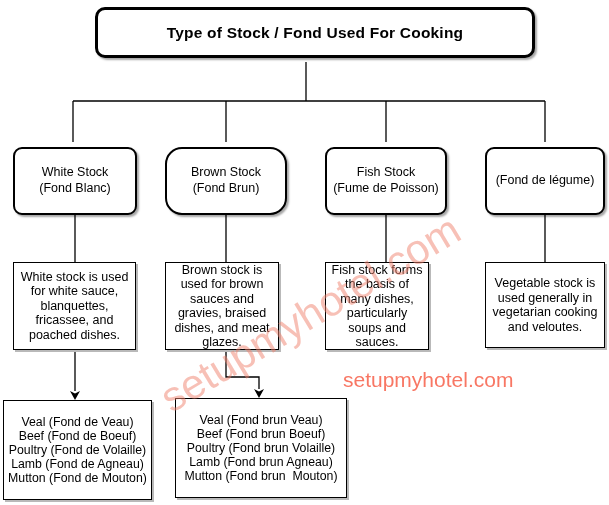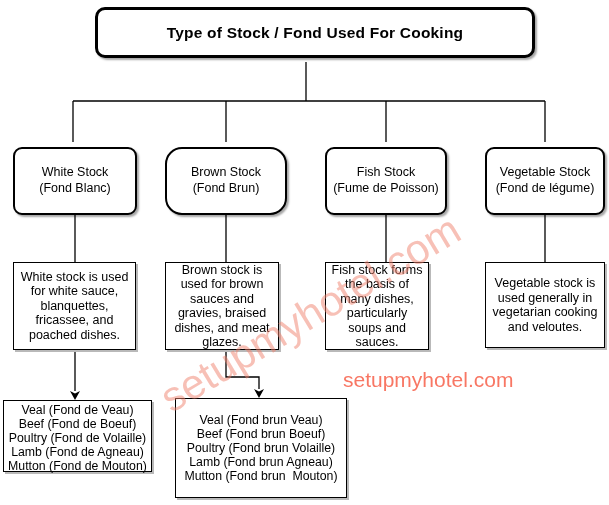--- a/index.html
+++ b/index.html
@@ -65,38 +65,37 @@
   </div>
   <div class="node rounded stock-node" style="left:165px;width:122px;border-radius:17px;">
     <span>Brown Stock</span>
     <span>(Fond Brun)</span>
   </div>
   <div class="node rounded stock-node" style="left:325px;width:122px;">
     <span>Fish Stock</span>
     <span>(Fume de Poisson)</span>
   </div>
   <div class="node rounded stock-node" style="left:485px;width:120px;">
-    <span>Vegetable Stock</span>
     <span>(Fond de légume)</span>
   </div>
 
   <div class="node square desc-node" style="left:13px;width:123px;">
     <span>White stock is used for white sauce, blanquettes, fricassee, and poached dishes.</span>
   </div>
   <div class="node square desc-node" style="left:165px;width:114px;">
     <span>Brown stock is used for brown sauces and gravies, braised dishes, and meat glazes.</span>
   </div>
   <div class="node square desc-node" style="left:325px;width:104px;">
     <span>Fish stock forms the basis of many dishes, particularly soups and sauces.</span>
   </div>
   <div class="node square desc-node" style="left:485px;width:120px;height:86px;">
     <span>Vegetable stock is used generally in vegetarian cooking and veloutes.</span>
   </div>
 
-  <div class="node square var-node" style="left:3px;top:400px;width:149px;height:72px;justify-content:space-between;">
+  <div class="node square var-node" style="left:3px;top:400px;width:149px;height:100px;">
     <div class="vline">Veal (Fond de Veau)</div>
     <div class="vline">Beef (Fond de Boeuf)</div>
     <div class="vline">Poultry (Fond de Volaille)</div>
     <div class="vline">Lamb (Fond de Agneau)</div>
     <div class="vline">Mutton (Fond de Mouton)</div>
   </div>
   <div class="node square var-node" style="left:175px;top:398px;width:172px;height:100px;">
     <div class="vline">Veal (Fond brun Veau)</div>
     <div class="vline">Beef (Fond brun Boeuf)</div>
     <div class="vline">Poultry (Fond brun Volaille)</div>

